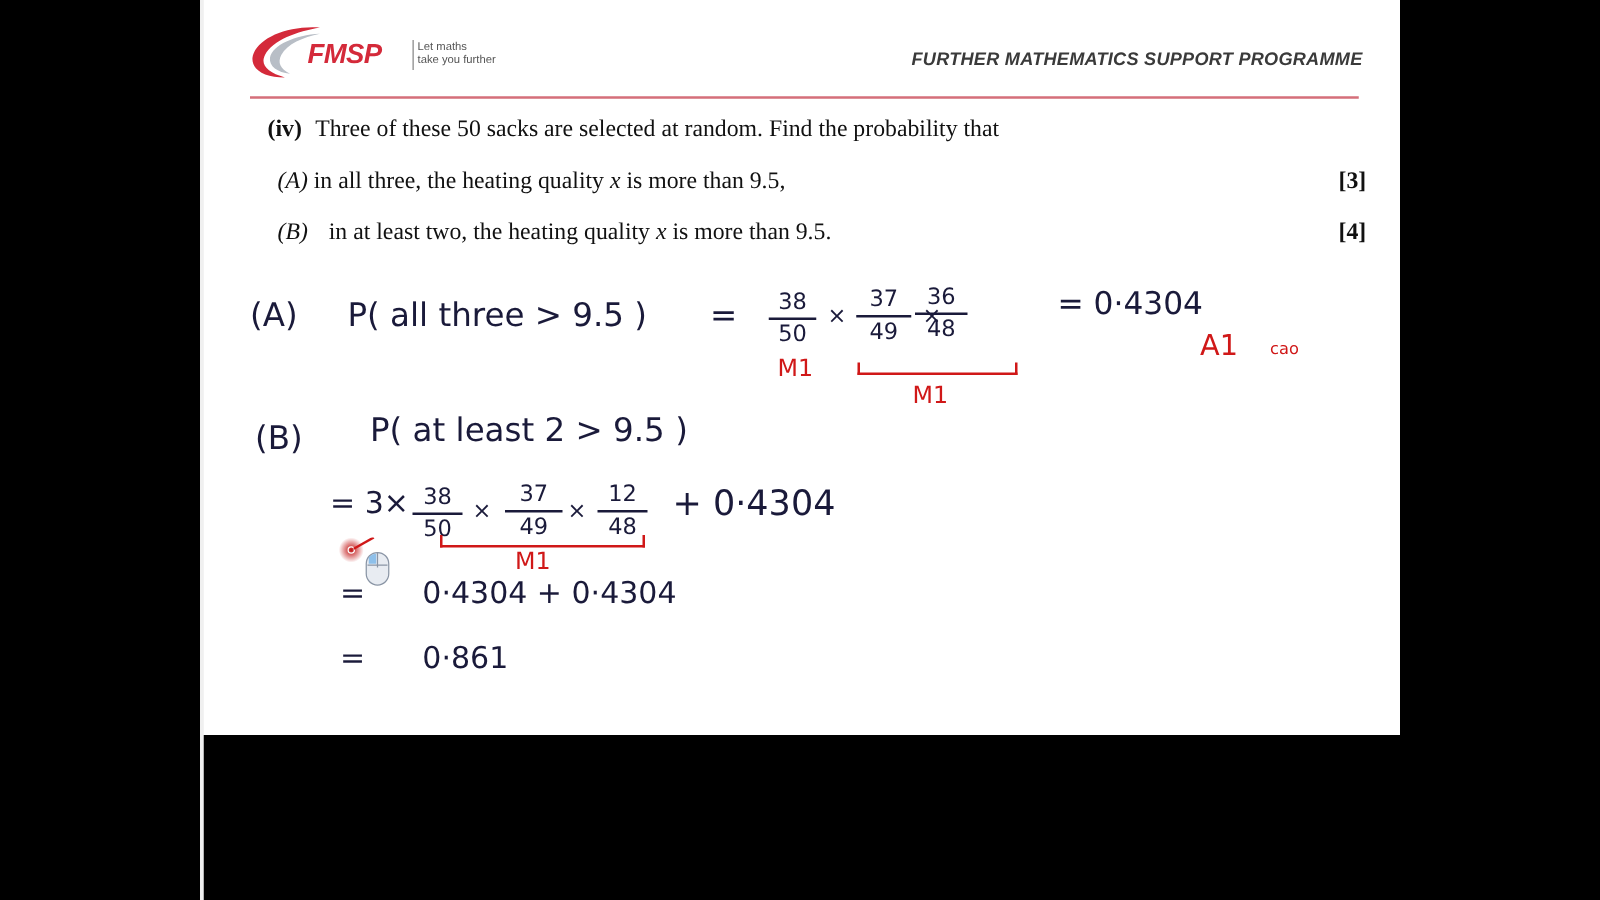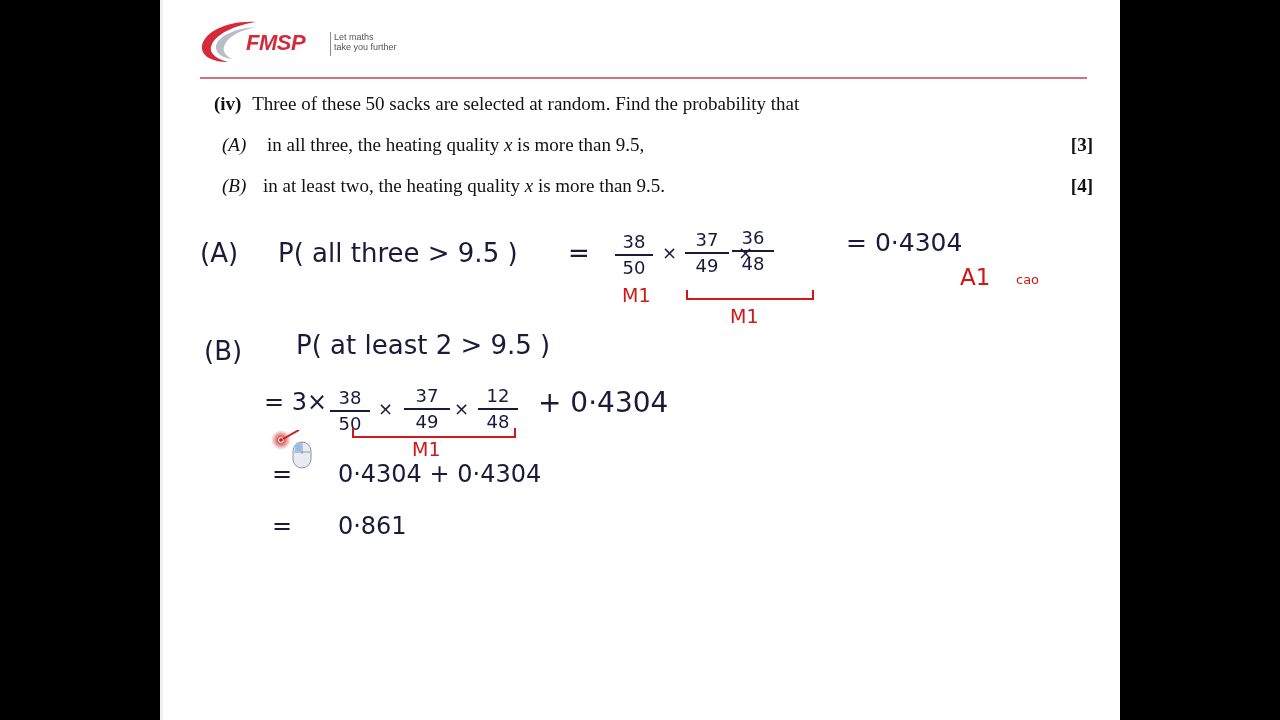--- a/index.html
+++ b/index.html
@@ -1,17 +1,17 @@
 <!DOCTYPE html>
 <html><head>
 <meta charset="utf-8">
 <style>
   html, body { margin:0; padding:0; }
   body { width:1280px; height:720px; background:#000; position:relative; overflow:hidden; font-family:"Liberation Serif", serif; }
-  .page { position:absolute; left:160px; top:0; width:960px; height:720px; background:#fff; }
+  .page { position:absolute; left:160px; top:0; width:960px; height:588px; background:#fff; }
   .page-edge { position:absolute; left:0; top:0; width:3px; height:720px; background:#f0f0f0; }
   .logo { position:absolute; left:38px; top:18px; width:200px; height:50px; }
   .logo-swoosh { position:absolute; left:0; top:0; }
   .logo-text { position:absolute; left:48px; top:12px; font-family:"Liberation Sans", sans-serif; font-weight:bold; font-style:italic; font-size:22px; color:#d42a3a; letter-spacing:-0.5px; }
   .logo-sep { position:absolute; left:132px; top:14px; width:1px; height:24px; background:#888; }
   .logo-tag { position:absolute; left:136px; top:14px; font-family:"Liberation Sans", sans-serif; font-size:9px; line-height:10px; color:#555; }
   .programme { position:absolute; right:30px; top:40px; font-family:"Liberation Sans", sans-serif; font-weight:bold; font-style:italic; font-size:14.5px; color:#3a3a3a; letter-spacing:0.2px; }
   .rule { position:absolute; left:40px; right:33px; top:77px; height:2px; background:#d56f7a; }
   .q { position:absolute; font-size:19px; color:#111; }
   .q i { font-style:italic; }
@@ -35,30 +35,31 @@
       <path d="M58 4 C30 2 6 14 4 28 C3 38 14 44 30 44 C16 40 10 34 14 26 C20 14 40 7 58 4 Z" fill="#d42a3a"></path>
       <path d="M58 9 C38 10 20 18 18 28 C17 35 24 40 34 41 C26 37 24 32 27 26 C32 17 44 12 58 9 Z" fill="#b8bec6"></path>
     </svg>
     <span class="logo-text">FMSP</span>
     <span class="logo-sep"></span>
     <span class="logo-tag">
       <span>Let maths</span><br>
       <span>take you further</span>
     </span>
   </div>
+  <div class="programme">FURTHER MATHEMATICS SUPPORT PROGRAMME</div>
   <div class="rule"></div>
 
   <div class="q" style="left:18px; top:93px;margin-left:36px;">
     <b>(iv)</b>
     <span style="margin-left:6px;">Three of these 50 sacks are selected at random. Find the probability that</span>
   </div>
 
   <div class="q" style="left:62px; top:134px;">
     <i>(A)</i>
-    <span style="margin-left:16px;">in all three, the heating quality </span><i>x</i><span> is more than 9.5,</span>
+    <span style="margin-left:0;">in all three, the heating quality </span><i>x</i><span> is more than 9.5,</span>
   </div>
   <div class="marks" style="top:134px;">[3]</div>
 
   <div class="q" style="left:62px; top:175px;">
     <i>(B)</i>
     <span style="margin-left:12px;">in at least two, the heating quality </span><i>x</i><span> is more than 9.5.</span>
   </div>
   <div class="marks" style="top:175px;">[4]</div>
 
   <div class="hw" style="left:40px; top:238px; font-size:26px;">(A)</div>

